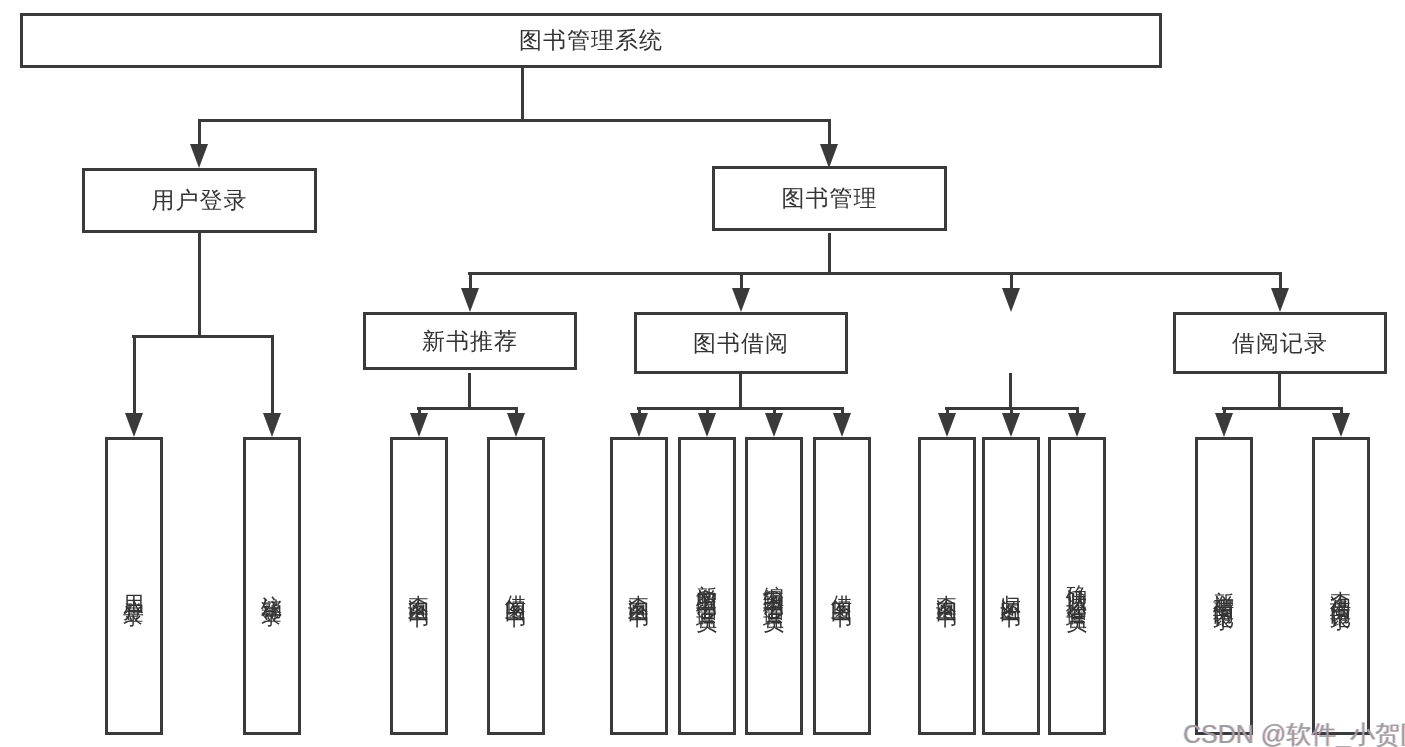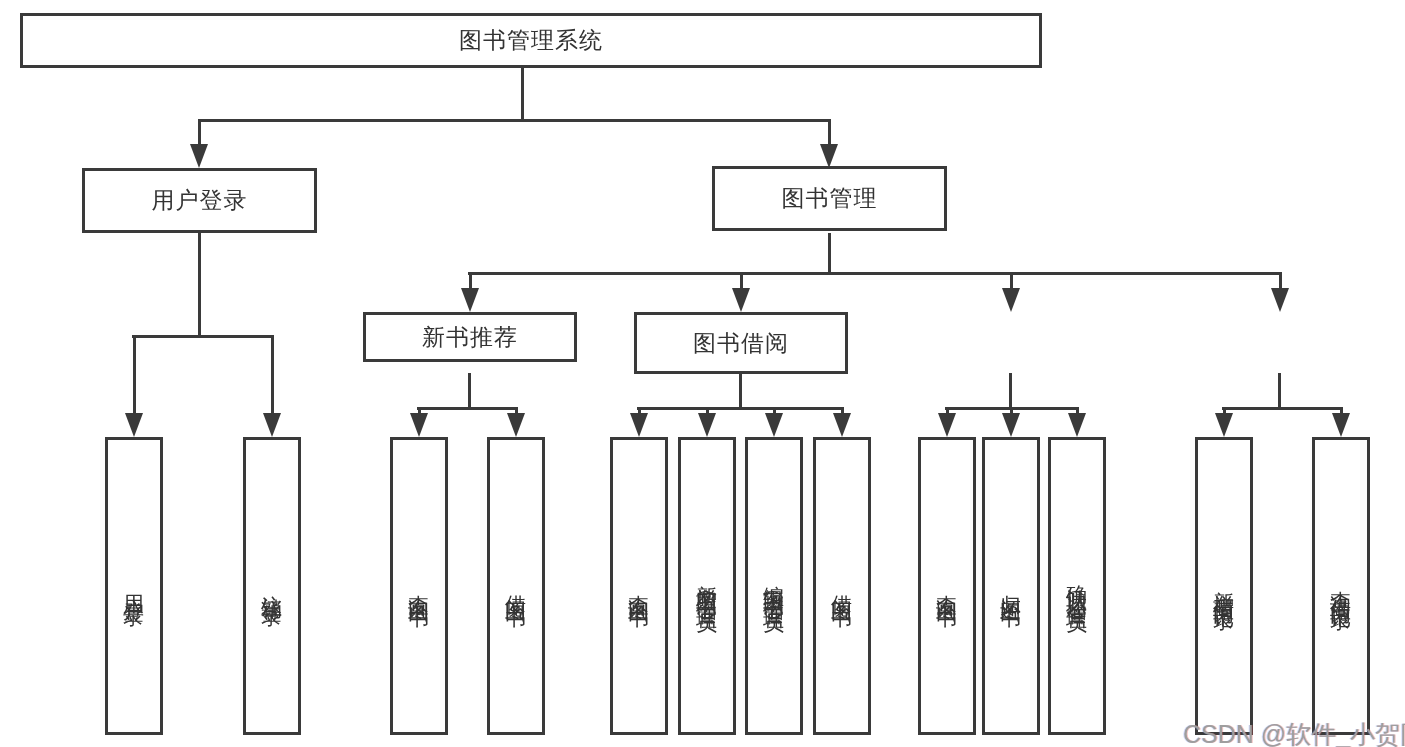--- a/index.html
+++ b/index.html
@@ -50,27 +50,28 @@
     z-index:5;
     white-space:nowrap;
     text-shadow:1px 0 0 rgba(220,90,90,0.35), -1px 0 0 rgba(120,150,255,0.30);
   }
 </style>
 </head>
 <body>
 
 <div id="canvas">
 
-  <div class="box h" style="left:20px;top:13px;width:1022px;height:55px">图书管理系统</div>
+  <div class="box h" style="left:20px;top:13px;width:1142px;height:55px">图书管理系统</div>
 
   <div class="box h" style="left:82px;top:168px;width:235px;height:65px">用户登录</div>
   <div class="box h" style="left:712px;top:166px;width:235px;height:65px">图书管理</div>
 
-  <div class="box h" style="left:363px;top:312px;width:214px;height:50px">新书推荐</div>
+  <div class="box h" style="left:363px;top:312px;width:214px;height:58px">新书推荐</div>
   <div class="box h" style="left:634px;top:312px;width:214px;height:62px">图书借阅</div>
+  <div class="box h" style="left:1173px;top:312px;width:214px;height:62px">借阅记录</div>
 
   <div class="box v" style="left:105px;top:437px;width:58px;height:298px">用户登录</div>
   <div class="box v" style="left:243px;top:437px;width:58px;height:298px">注销登录</div>
 
   <div class="box v" style="left:390px;top:437px;width:58px;height:298px">查询图书</div>
   <div class="box v" style="left:487px;top:437px;width:58px;height:298px">借阅图书</div>
 
   <div class="box v" style="left:610px;top:437px;width:58px;height:298px">查询图书</div>
   <div class="box v" style="left:678px;top:437px;width:58px;height:298px">新增图书（管理员）</div>
   <div class="box v" style="left:745px;top:437px;width:58px;height:298px">编辑图书（管理员）</div>

